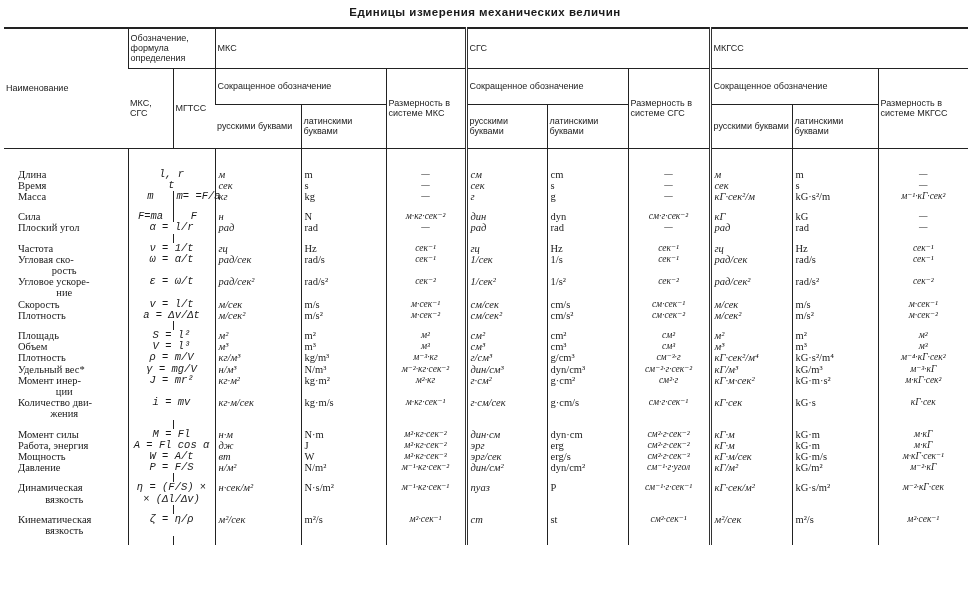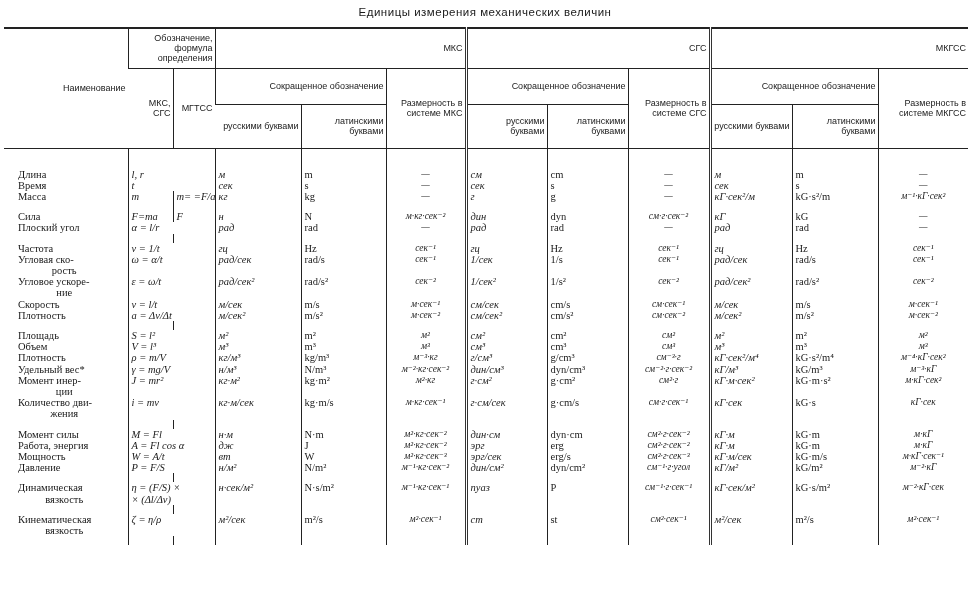--- a/index.html
+++ b/index.html
@@ -1,36 +1,36 @@
 <!DOCTYPE html>
 <html><head>
 <meta charset="utf-8">
 <style>
   html, body { margin:0; padding:0; background:#fff; }
   body { width:970px; height:595px; overflow:hidden; position:relative;
          font-family:"Liberation Serif","DejaVu Serif",serif; color:#1a1a1a; }
   .title { position:absolute; top:6px; left:0; width:970px; text-align:center;
-           font-family:"Liberation Sans","DejaVu Sans",sans-serif; font-weight:normal;
+           font-family:"Liberation Sans","DejaVu Sans",sans-serif; font-weight:bold;
            font-size:11.5px; letter-spacing:0.5px; }
   .sheet { position:absolute; left:4px; top:27px; width:964px; }
   table { border-collapse:collapse; width:964px; table-layout:fixed; }
   th { font-family:"Liberation Sans","DejaVu Sans",sans-serif; font-weight:normal;
-       font-size:9px; line-height:10px; color:#222; text-align:right; vertical-align:middle;
+       font-size:9px; line-height:10px; color:#222; text-align:left; vertical-align:middle;
        padding:0 2px; }
   thead tr:first-child th { border-top:2px solid #222; }
   th, td { border-left:1px solid #222; }
   th:first-child, td:first-child { border-left:none;margin-top:31px; }
   thead th { border-bottom:1px solid #222; }
   .dbl { border-left:3px double #333 !important; }
   td { font-size:10.5px; line-height:11.2px; vertical-align:top; padding:0 3px; white-space:nowrap; }
   tbody tr.first td { padding-top:20px; }
   .name { padding-left:14px; }
   .name.wrap { white-space:normal; }
   .name .cont { margin-left:-14px; display:block;text-align:center; }
-  .form { text-align:left; font-style:italic; }
+  .form { text-align:center; font-style:italic;font-family:Liberation Mono, monospace; }
   .ru { font-style:italic; }
   .lat { }
   .dim { text-align:center; font-style:italic; font-size:9.5px; }
   .gap td { height:9px; padding:0; }
 </style>
 </head>
 <body>
 
 <div class="title">Единицы измерения механических величин</div>
 

